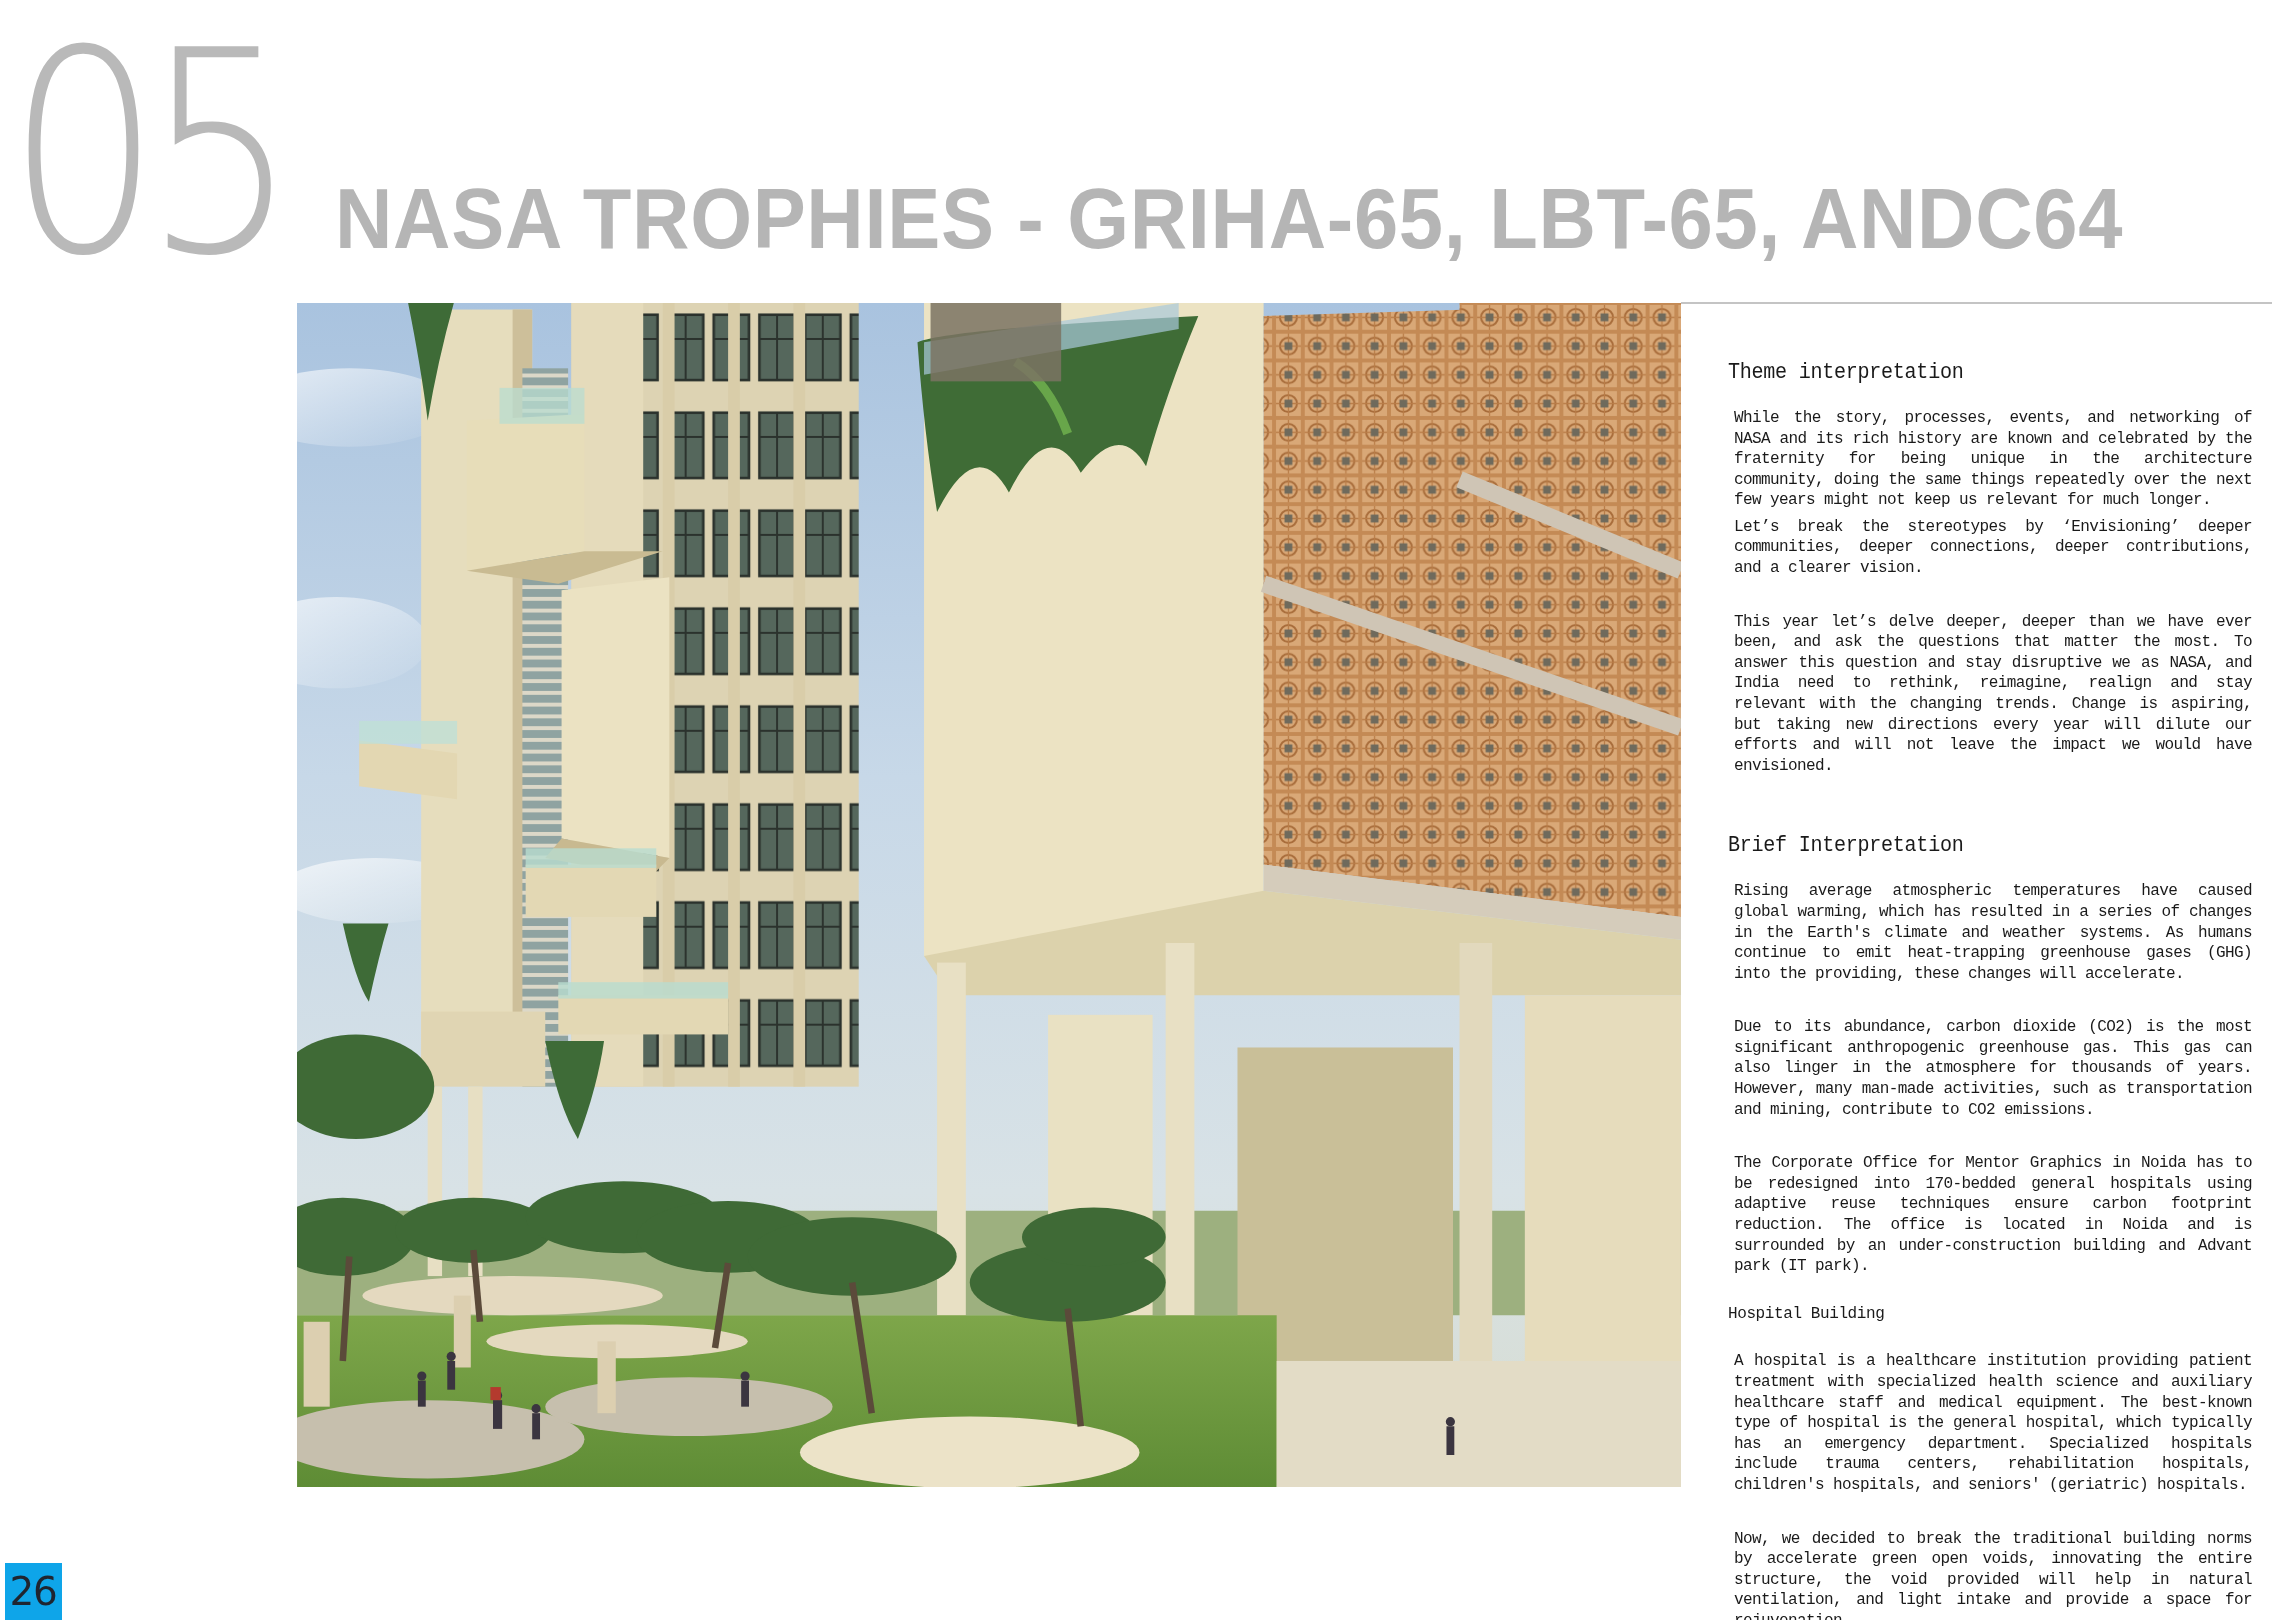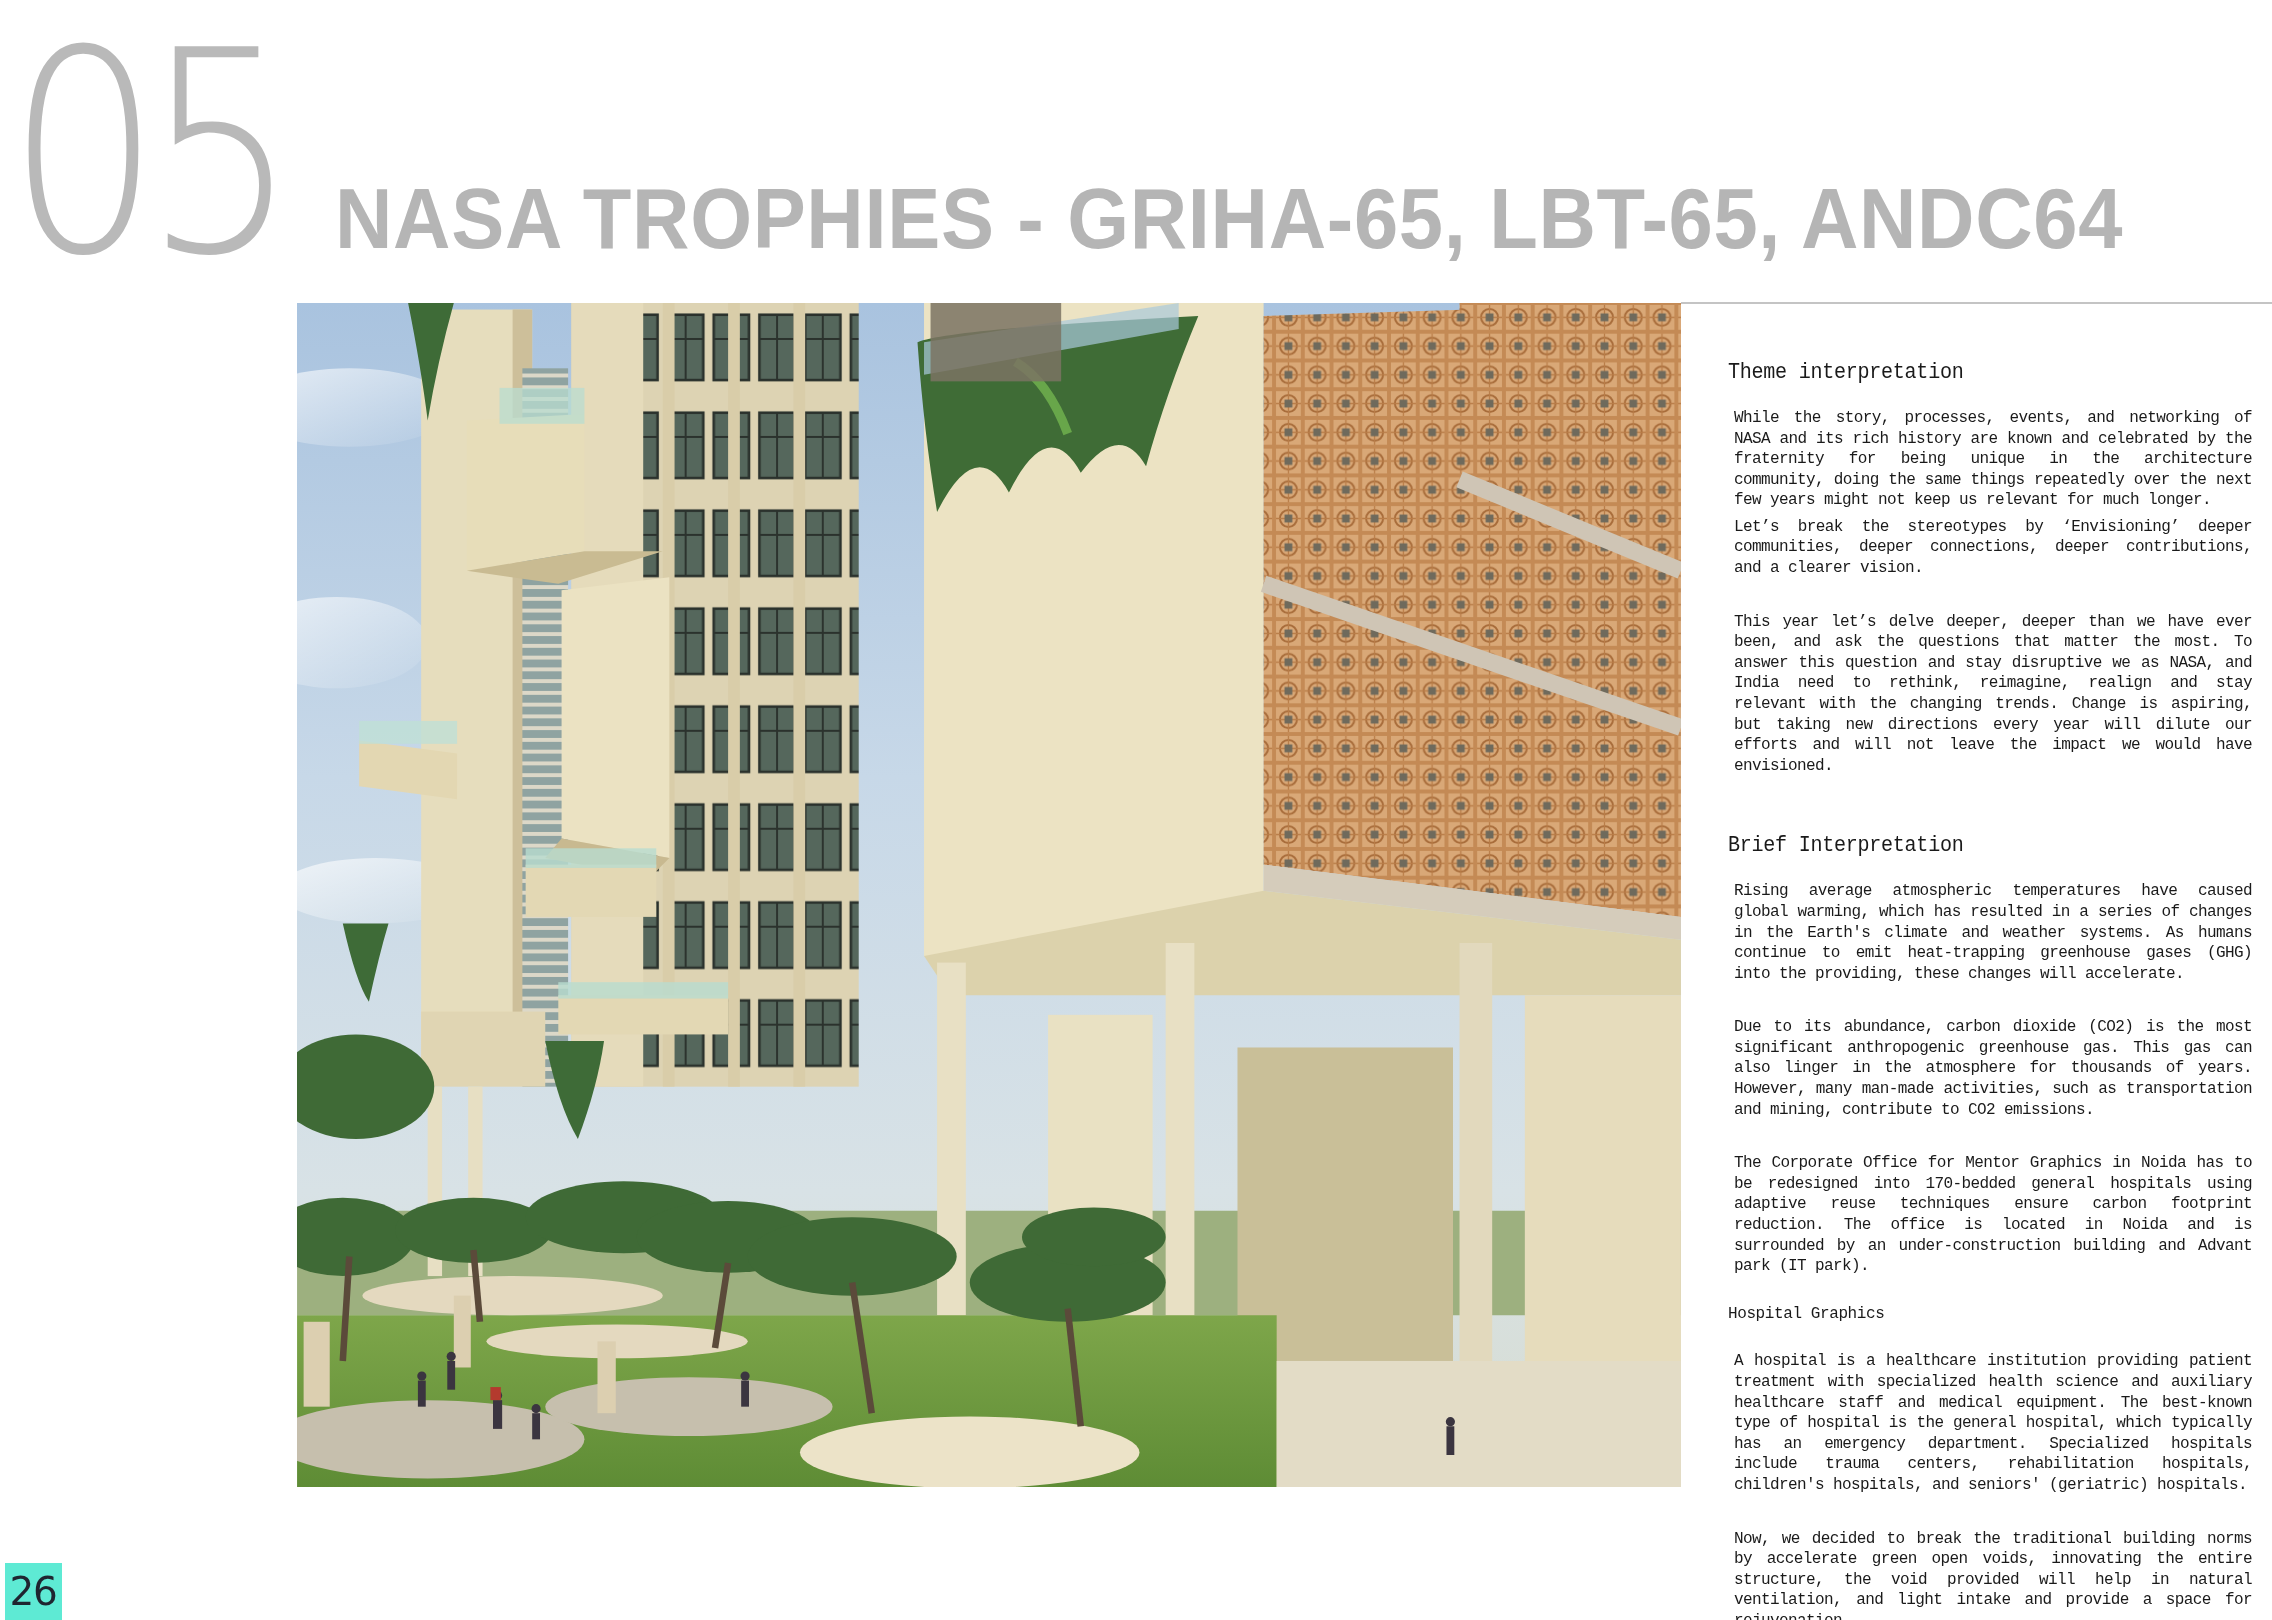--- a/index.html
+++ b/index.html
@@ -36,21 +36,21 @@
   .para {
     font-size: 16px; line-height: 20.6px; text-align: justify; margin: 6px; letter-spacing: -0.6px;
     word-spacing: 0px;
   }
   .gap-s { height: 21px; }
   .gap-l { height: 51px; }
   .subheading { font-size: 16px; line-height: 20.6px; margin: 0; letter-spacing: -0.4px; }
 
   .page-number-box {
     position: absolute; left: 4.6px; top: 1563px; width: 57px; height: 57px;
-    background: #5eead4; display: flex; align-items: center; justify-content: center;
+    background: #0ea5e9; display: flex; align-items: center; justify-content: center;
   }
   .page-number {
     font-family: "DejaVu Sans", sans-serif; font-size: 39px; color: #1f2530; line-height: 1; letter-spacing: -1.3px;
   }
 </style>
 </head>
 <body>
 
 <div class="section-number">05</div>
 <div class="page-title">NASA TROPHIES - GRIHA-65, LBT-65, ANDC64</div>
@@ -204,21 +204,21 @@
   <p class="para">This year let’s delve deeper, deeper than we have ever been, and ask the questions that matter the most. To answer this question and stay disruptive we as NASA, and India need to rethink, reimagine, realign and stay relevant with the changing trends. Change is aspiring, but taking new directions every year will dilute our efforts and will not leave the impact we would have envisioned.</p>
 
   <div class="gap-l"></div>
   <h2 class="section-heading">Brief Interpretation</h2>
   <p class="para">Rising average atmospheric temperatures have caused global warming, which has resulted in a series of changes in the Earth's climate and weather systems. As humans continue to emit heat-trapping greenhouse gases (GHG) into the providing, these changes will accelerate.</p>
   <div class="gap-s"></div>
   <p class="para">Due to its abundance, carbon dioxide (CO2) is the most significant anthropogenic greenhouse gas. This gas can also linger in the atmosphere for thousands of years. However, many man-made activities, such as transportation and mining, contribute to CO2 emissions.</p>
   <div class="gap-s"></div>
   <p class="para">The Corporate Office for Mentor Graphics in Noida has to be redesigned into 170-bedded general hospitals using adaptive reuse techniques ensure carbon footprint reduction. The office is located in Noida and is surrounded by an under-construction building and Advant park (IT park).</p>
   <div class="gap-s"></div>
-  <p class="subheading">Hospital Graphics</p>
+  <p class="subheading">Hospital Building</p>
   <div class="gap-s"></div>
   <p class="para">A hospital is a healthcare institution providing patient treatment with specialized health science and auxiliary healthcare staff and medical equipment. The best-known type of hospital is the general hospital, which typically has an emergency department. Specialized hospitals include trauma centers, rehabilitation hospitals, children's hospitals, and seniors' (geriatric) hospitals.</p>
   <div class="gap-s"></div>
   <p class="para">Now, we decided to break the traditional building norms by accelerate green open voids, innovating the entire structure, the void provided will help in natural ventilation, and light intake and provide a space for rejuvenation.</p>
 </div>
 
 <div class="page-number-box">
   <span class="page-number">26</span>
 </div>
 

